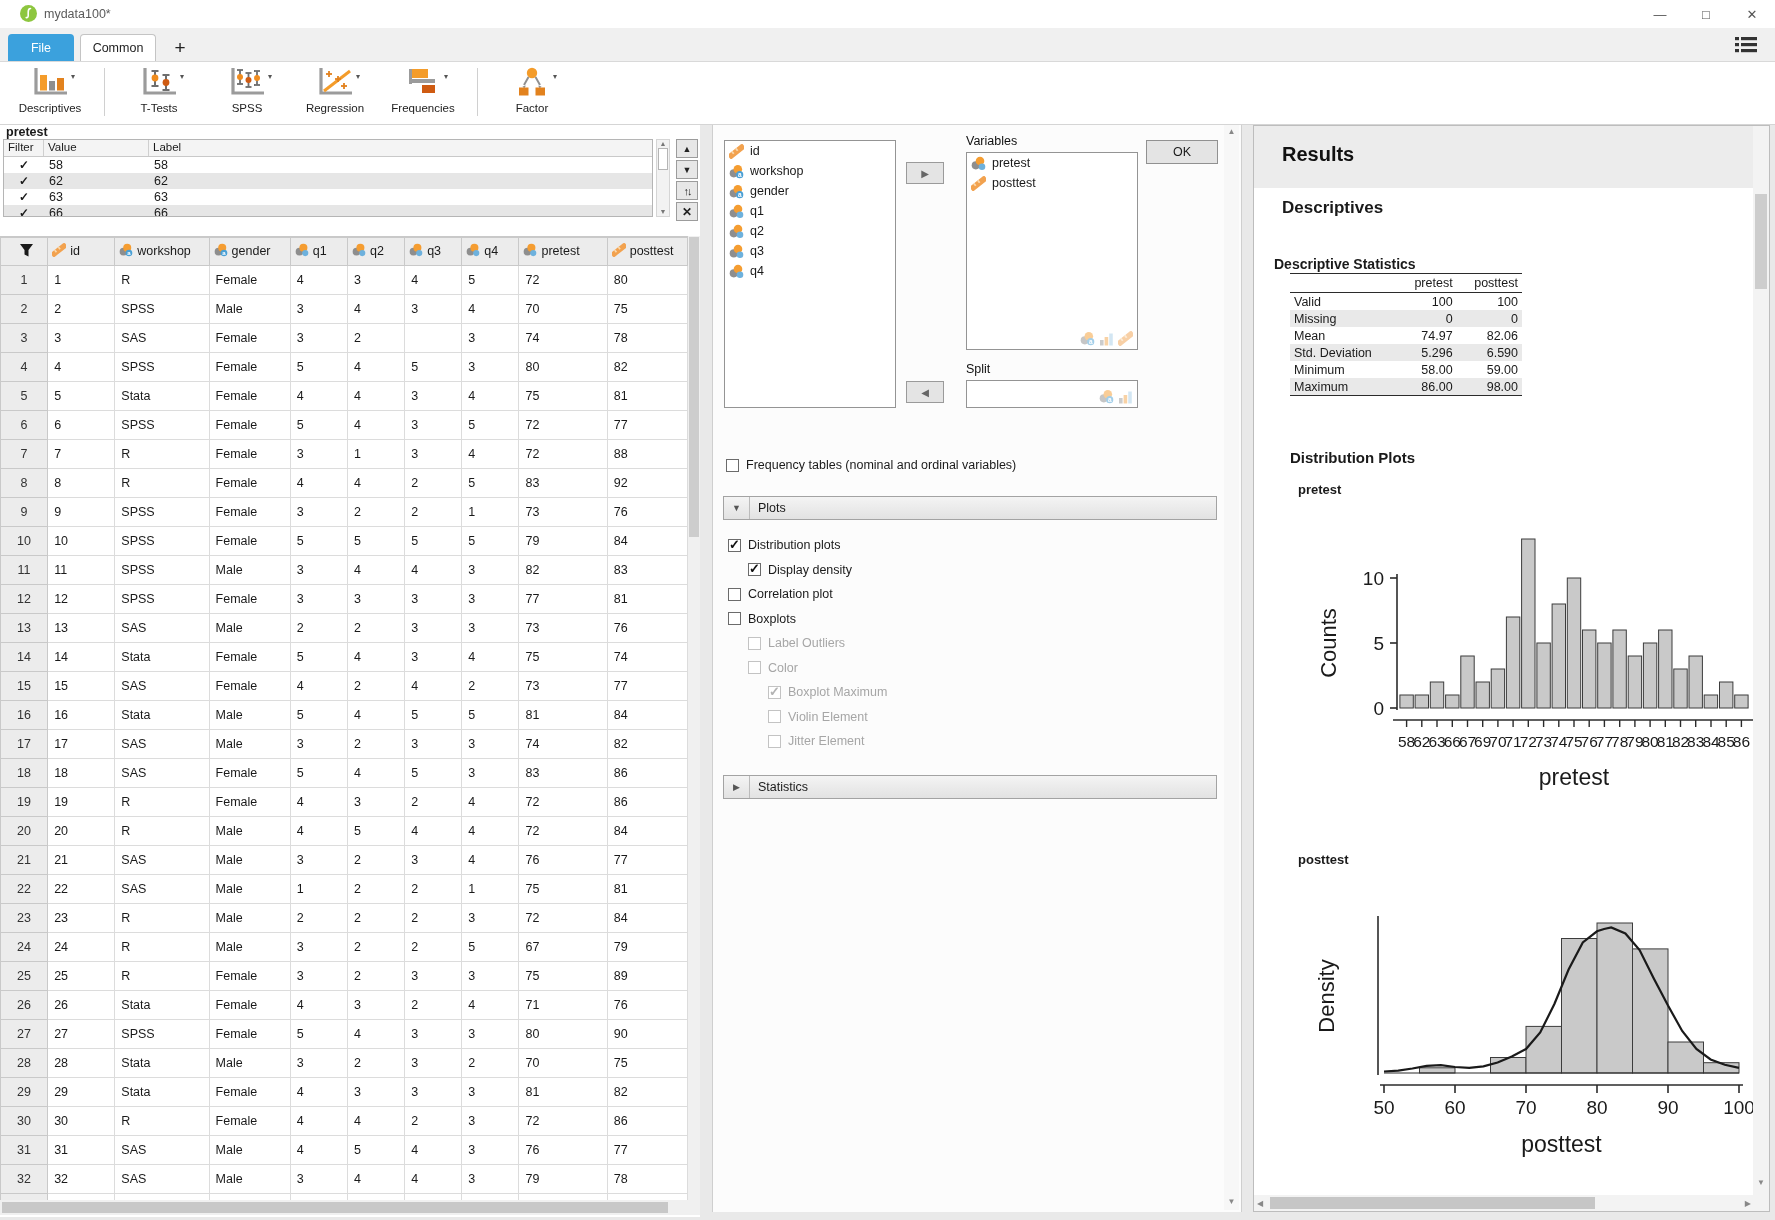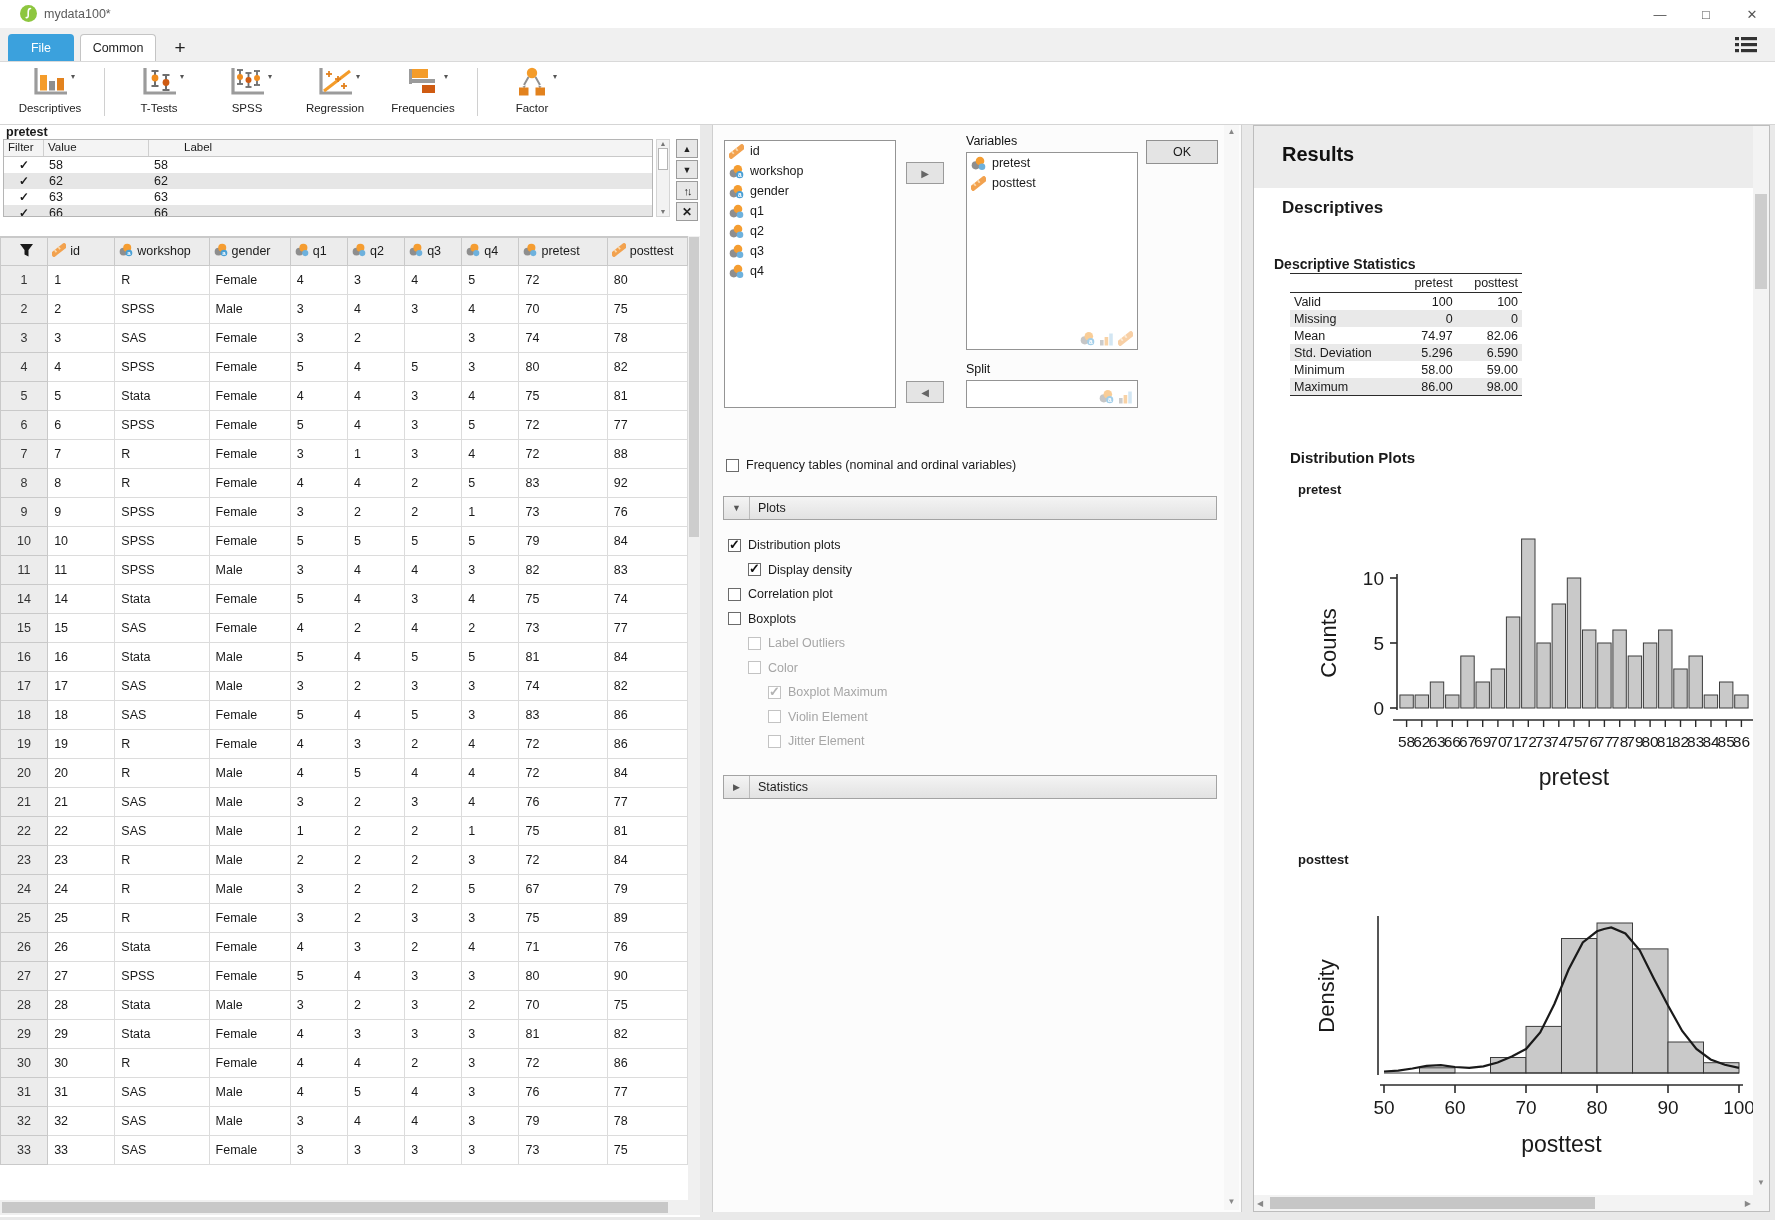--- a/index.html
+++ b/index.html
@@ -40,21 +40,21 @@
   .center-pane { left:712px; width:530px; height:1087px; background:#fcfcfc;
     border-left:1px solid #cfcfcf; border-right:1px solid #cfcfcf; }
   .right-pane  { left:1253px; width:517px; height:1087px; border:1px solid #bdbdbd; }
 
   
   .filter-varname { position:absolute; left:6px; top:0px; font-weight:bold; font-size:12.5px; }
   .filter-table { position:absolute; left:3px; top:14px; width:650px; height:78px;
     border:1px solid #b5b5b5; overflow:hidden; background:#fff; }
   .ft-header { display:flex; height:17px; background:#f4f4f4; border-bottom:1px solid #c9c9c9; }
   .ft-header div { padding:1px 4px; font-size:11.5px; border-right:1px solid #cfcfcf; }
-  .ft-c0 { width:40px; } .ft-c1 { width:105px; } .ft-c2 { flex:1; border-right:none!important;margin-left:31px; }
+  .ft-c0 { width:40px; } .ft-c1 { width:105px; } .ft-c2 { flex:1; border-right:none!important; }
   .ft-row { display:flex; height:16px; align-items:center; }
   .ft-row.alt { background:#e6e6e6; }
   .ft-check { width:40px; text-align:center; font-weight:bold; font-size:12px; }
   .ft-val { width:105px; padding-left:5px; } .ft-lab { flex:1; padding-left:5px; }
   .filter-vscroll { position:absolute; left:656px; top:14px; width:14px; height:78px;
     background:#f2f2f2; border:1px solid #d5d5d5; font-size:7px; color:#777; text-align:center; }
   .filter-vscroll .thumb { margin:1px; height:22px; background:#fff; border:1px solid #b5b5b5; }
   .fbtn-col { position:absolute; left:676px; top:14px; width:22px; }
   .fbtn { width:22px; height:19px; margin-bottom:2px; background:#e7e7e7; border:1px solid #9c9c9c;
     display:flex; align-items:center; justify-content:center; font-size:9px; color:#222; font-weight:bold; }
@@ -476,20 +476,44 @@
               <td class="rownum">11</td>
               <td>11</td>
               <td>SPSS</td>
               <td>Male</td>
               <td>3</td>
               <td>4</td>
               <td>4</td>
               <td>3</td>
               <td>82</td>
               <td>83</td>
+            </tr>
+            <tr>
+              <td class="rownum">12</td>
+              <td>12</td>
+              <td>SPSS</td>
+              <td>Female</td>
+              <td>3</td>
+              <td>3</td>
+              <td>3</td>
+              <td>3</td>
+              <td>77</td>
+              <td>81</td>
+            </tr>
+            <tr>
+              <td class="rownum">13</td>
+              <td>13</td>
+              <td>SAS</td>
+              <td>Male</td>
+              <td>2</td>
+              <td>2</td>
+              <td>3</td>
+              <td>3</td>
+              <td>73</td>
+              <td>76</td>
             </tr>
             <tr>
               <td class="rownum">14</td>
               <td>14</td>
               <td>Stata</td>
               <td>Female</td>
               <td>5</td>
               <td>4</td>
               <td>3</td>
               <td>4</td>

